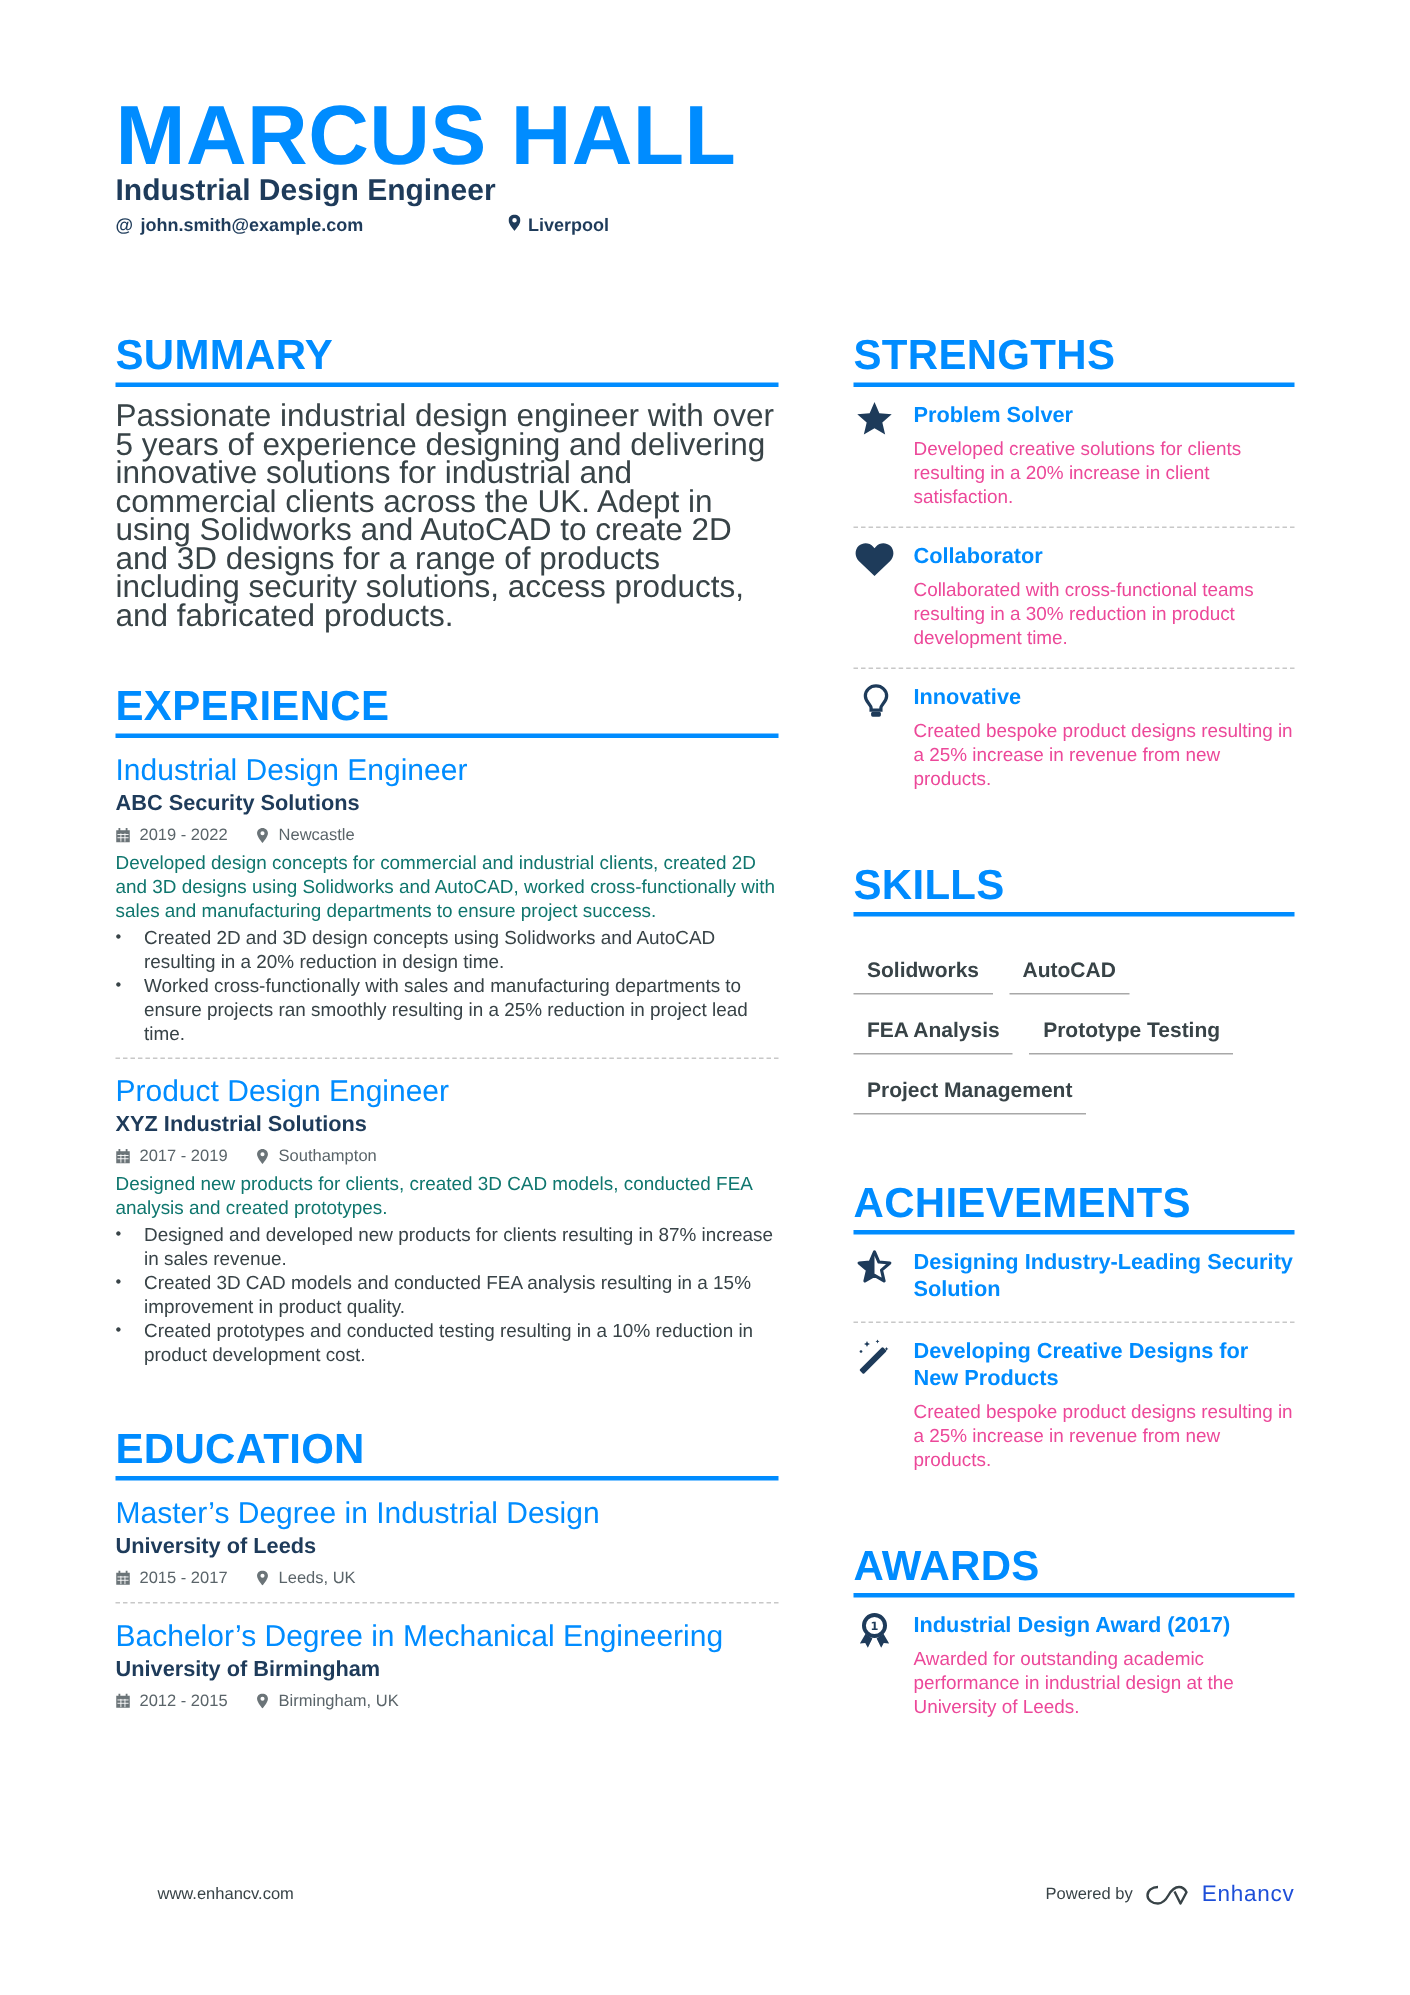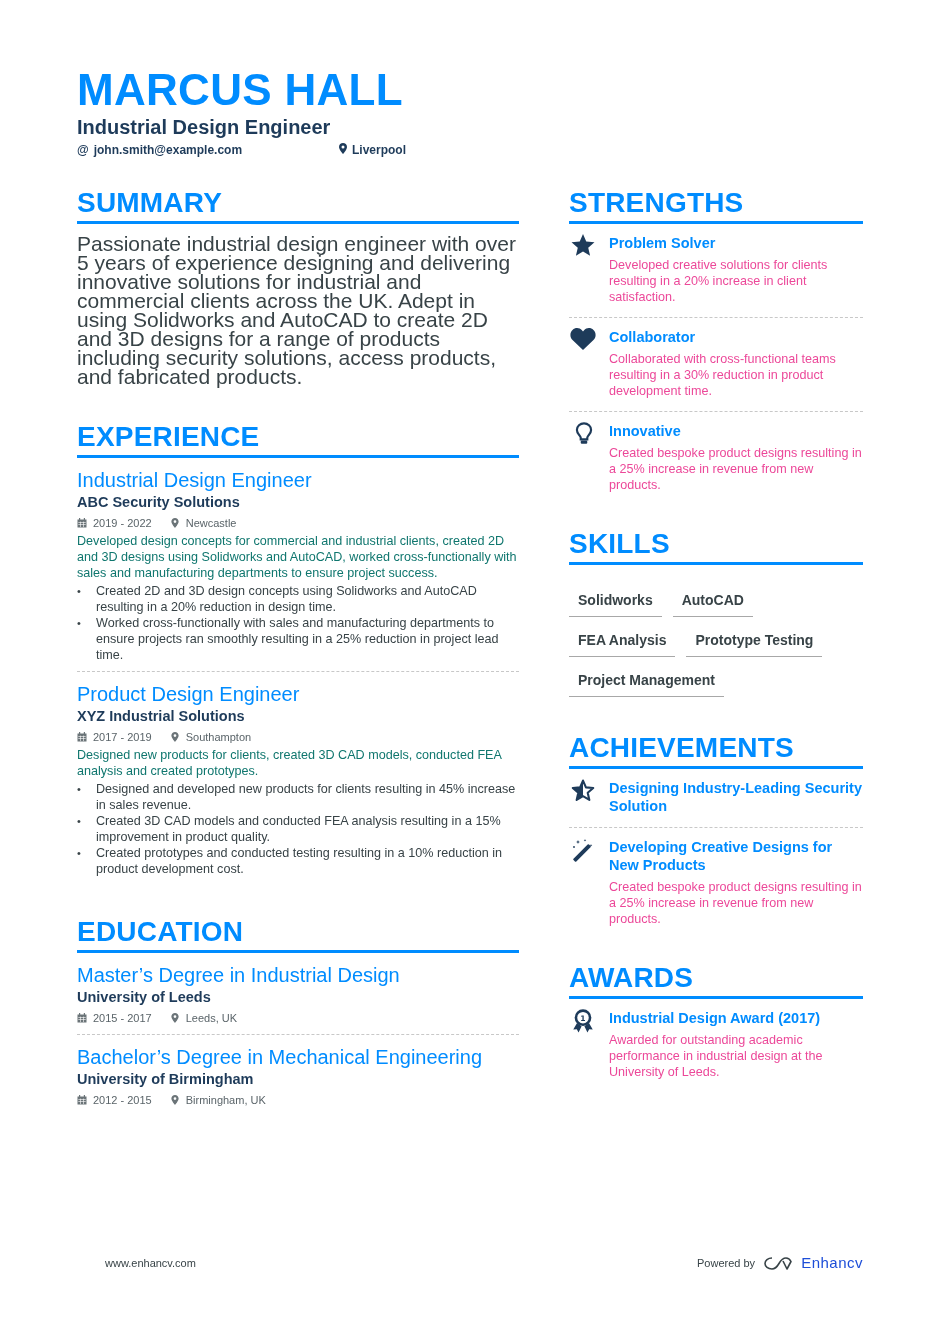--- a/index.html
+++ b/index.html
@@ -1,31 +1,31 @@
 <!DOCTYPE html>
 <html><head>
   <meta charset="utf-8">
   <style>
     * { box-sizing: border-box; margin: 0; padding: 0; }
     html, body { width: 940px; height: 1330px; background: #ffffff; }
     body { font-family: "Liberation Sans", "DejaVu Sans", sans-serif; color: #384347; position: relative; overflow: hidden; }
 
     .header { position: absolute; left: 77px; top: 66px; width: 800px; }
-    .name { font-size: 44px; font-weight: bold; color: #008cff; line-height: 48px; letter-spacing: 0.3px; }
+    .name { font-size: 56px; font-weight: bold; color: #008cff; line-height: 48px; letter-spacing: 0.3px; }
     .title { font-size: 20px; font-weight: bold; color: #1e3b5a; line-height: 26px; margin-top: 0px; }
     .contacts { display: flex; margin-top: 2px; font-size: 12px; font-weight: bold; color: #1e3b5a; line-height: 16px; }
     .contact { display: flex; align-items: center; gap: 5px; }
     .contact.email { width: 262px; }
     .contact .ic { font-size: 12px; color: #1e3b5a; }
 
     .col-left { position: absolute; left: 77px; top: 186px; width: 442px; }
     .col-right { position: absolute; left: 569px; top: 186px; width: 294px; }
 
     .section-title { font-size: 28px; font-weight: bold; color: #008cff; line-height: 34px; padding-bottom: 1px; border-bottom: 3px solid #008cff; letter-spacing: 0.2px; }
-    .section { margin-bottom: 30px; }
+    .section { margin-bottom: 30px; margin-top: 34px; }
 
     .summary-text { font-size: 21px; line-height: 19px; color: #384347; margin-top: 10px; }
 
     .entry { padding-top: 10px; padding-bottom: 8px; }
     .entry + .entry { border-top: 1px dashed #c8c8c8; }
     .entry-role { font-size: 20px; color: #008cff; line-height: 25px; }
     .entry-org { font-size: 14.5px; font-weight: bold; color: #1e3b5a; line-height: 19px; }
     .entry-meta { display: flex; gap: 18px; font-size: 11px; color: #5a6469; line-height: 16px; margin-top: 3px; }
     .meta-item { display: flex; align-items: center; gap: 6px; }
     .meta-item .ic { width: 10px; height: 10px; display: inline-block; }
@@ -129,21 +129,21 @@
         </span>
         <span class="meta-item">
           <svg class="ic" viewBox="0 0 8 11">
               <path d="M4 0C1.8 0 0 1.7 0 3.9 0 6.6 4 11 4 11s4-4.4 4-7.1C8 1.7 6.2 0 4 0zm0 5.4a1.5 1.5 0 110-3 1.5 1.5 0 010 3z" fill="#6b7478"></path>
             </svg>
           <span>Southampton</span>
         </span>
       </div>
       <div class="entry-desc">Designed new products for clients, created 3D CAD models, conducted FEA analysis and created prototypes.</div>
       <ul class="bullets">
-        <li>Designed and developed new products for clients resulting in 45% increase in sales revenue.</li>
+        <li>Designed and developed new products for clients resulting in 87% increase in sales revenue.</li>
         <li>Created 3D CAD models and conducted FEA analysis resulting in a 15% improvement in product quality.</li>
         <li>Created prototypes and conducted testing resulting in a 10% reduction in product development cost.</li>
       </ul>
     </div>
   </div>
 
   <div class="section" style="margin-top:22px;">
     <div class="section-title">EDUCATION</div>
 
     <div class="entry">

